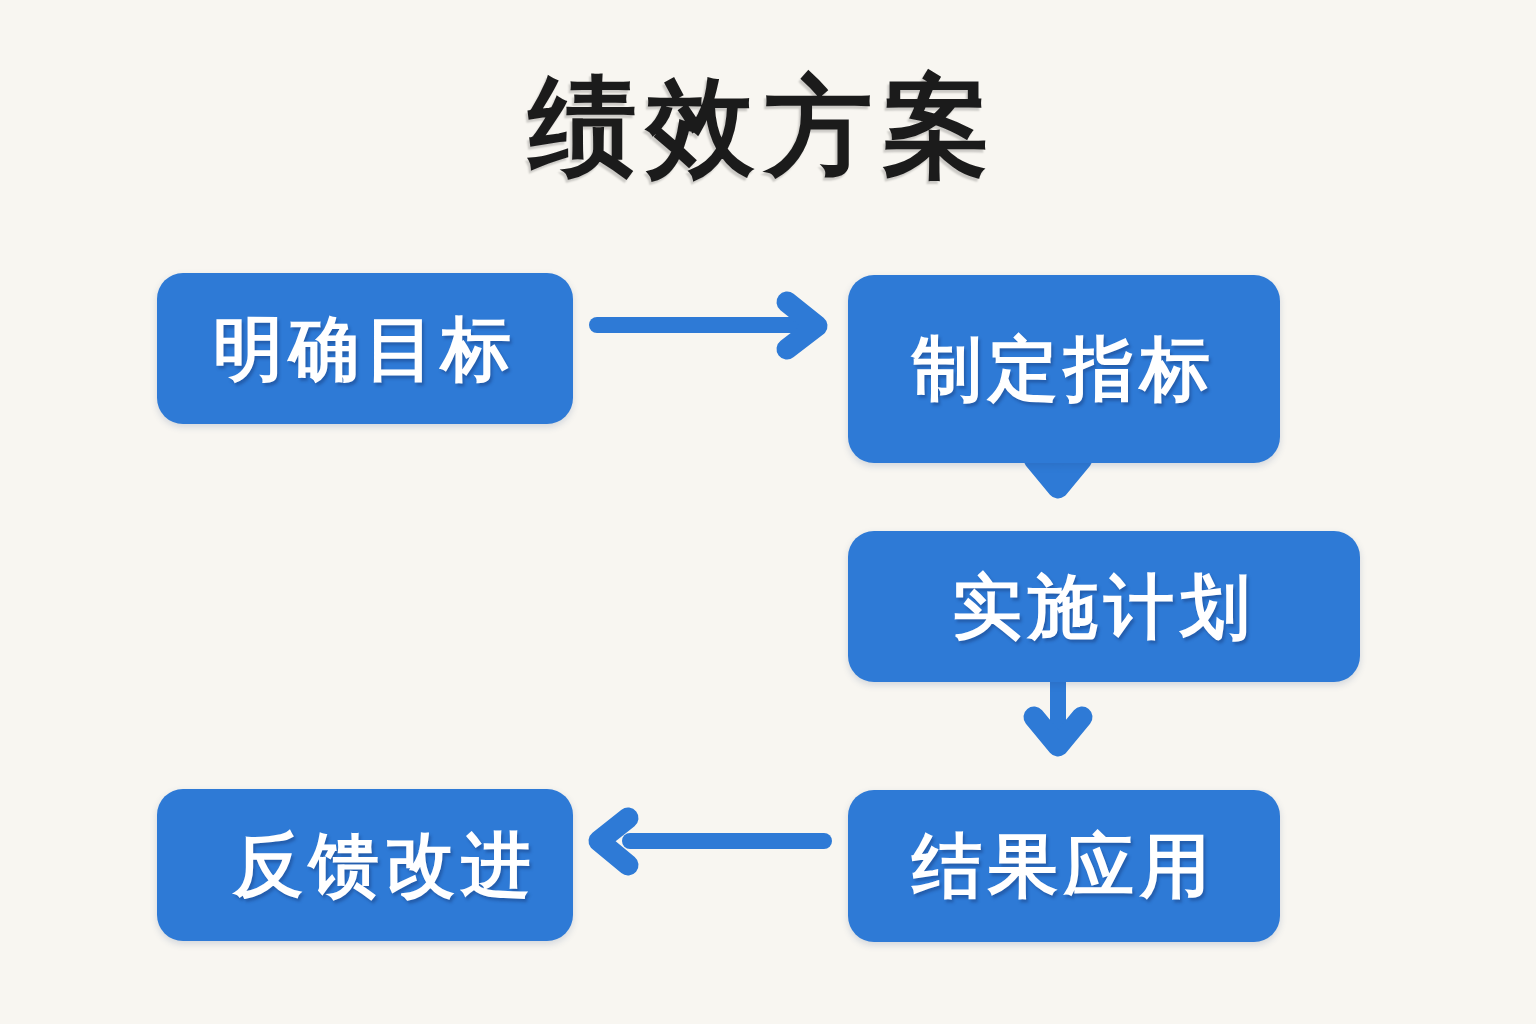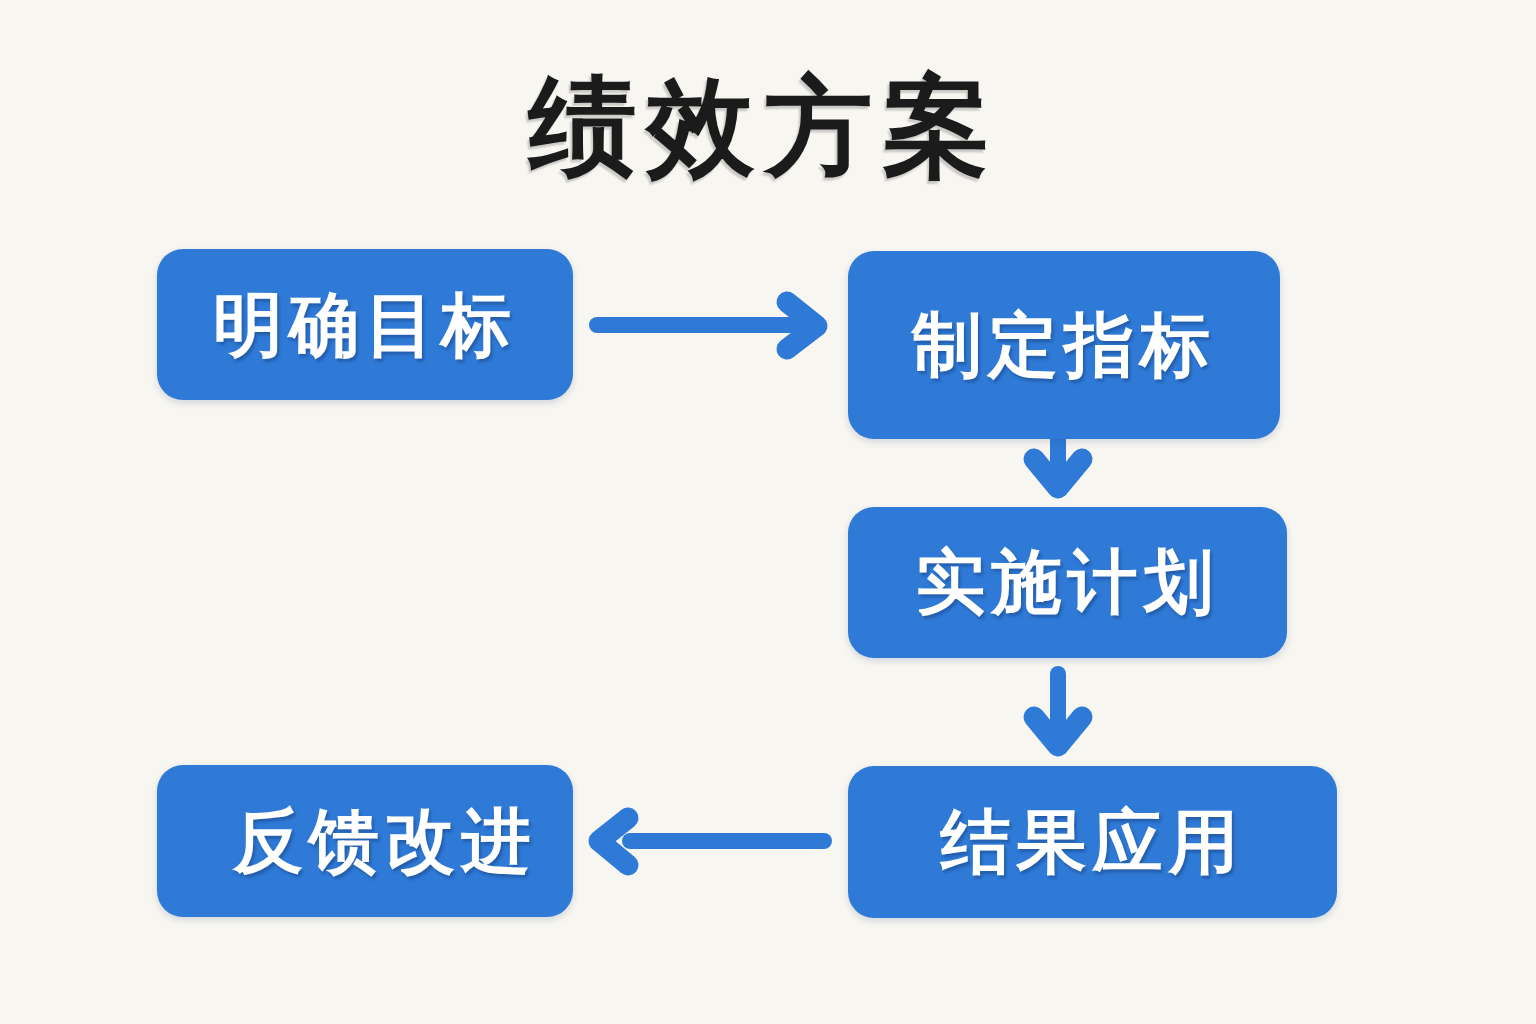--- a/index.html
+++ b/index.html
@@ -36,35 +36,36 @@
     padding-left: 19px;
   }
   .node {
     position: absolute;
     background: var(--accent);
     border-radius: 26px;
     display: flex;
     align-items: center;
     justify-content: center;
     box-shadow: 0 3px 7px rgba(40,70,130,0.18);
+    margin-top: 24px;
   }
   .node .node-label {
     color: var(--node-text);
     font-size: 70px;
     font-weight: 900;
     letter-spacing: 6px;
     line-height: 1;
     text-shadow: 2px 3px 3px rgba(20,50,110,0.40);
     white-space: nowrap;
   }
   
   .node-1 { left: 157px; top: 249px; width: 416px; height: 151px; }
   .node-2 { left: 848px; top: 251px; width: 432px; height: 188px; }
-  .node-3 { left: 848px; top: 507px; width: 439px; height: 151px; font-family: Liberation Serif, serif; }
-  .node-4 { left: 848px; top: 766px; width: 489px; height: 152px; }
+  .node-3 { left: 848px; top: 507px; width: 512px; height: 151px; }
+  .node-4 { left: 848px; top: 766px; width: 432px; height: 152px; }
   .node-5 { left: 157px; top: 765px; width: 416px; height: 152px; padding-left: 40px; }
   .arrows {
     position: absolute;
     inset: 0;
     width: 1536px;
     height: 1024px;
     color: var(--accent);
     pointer-events: none;
   }
   .arrows .shaft {

